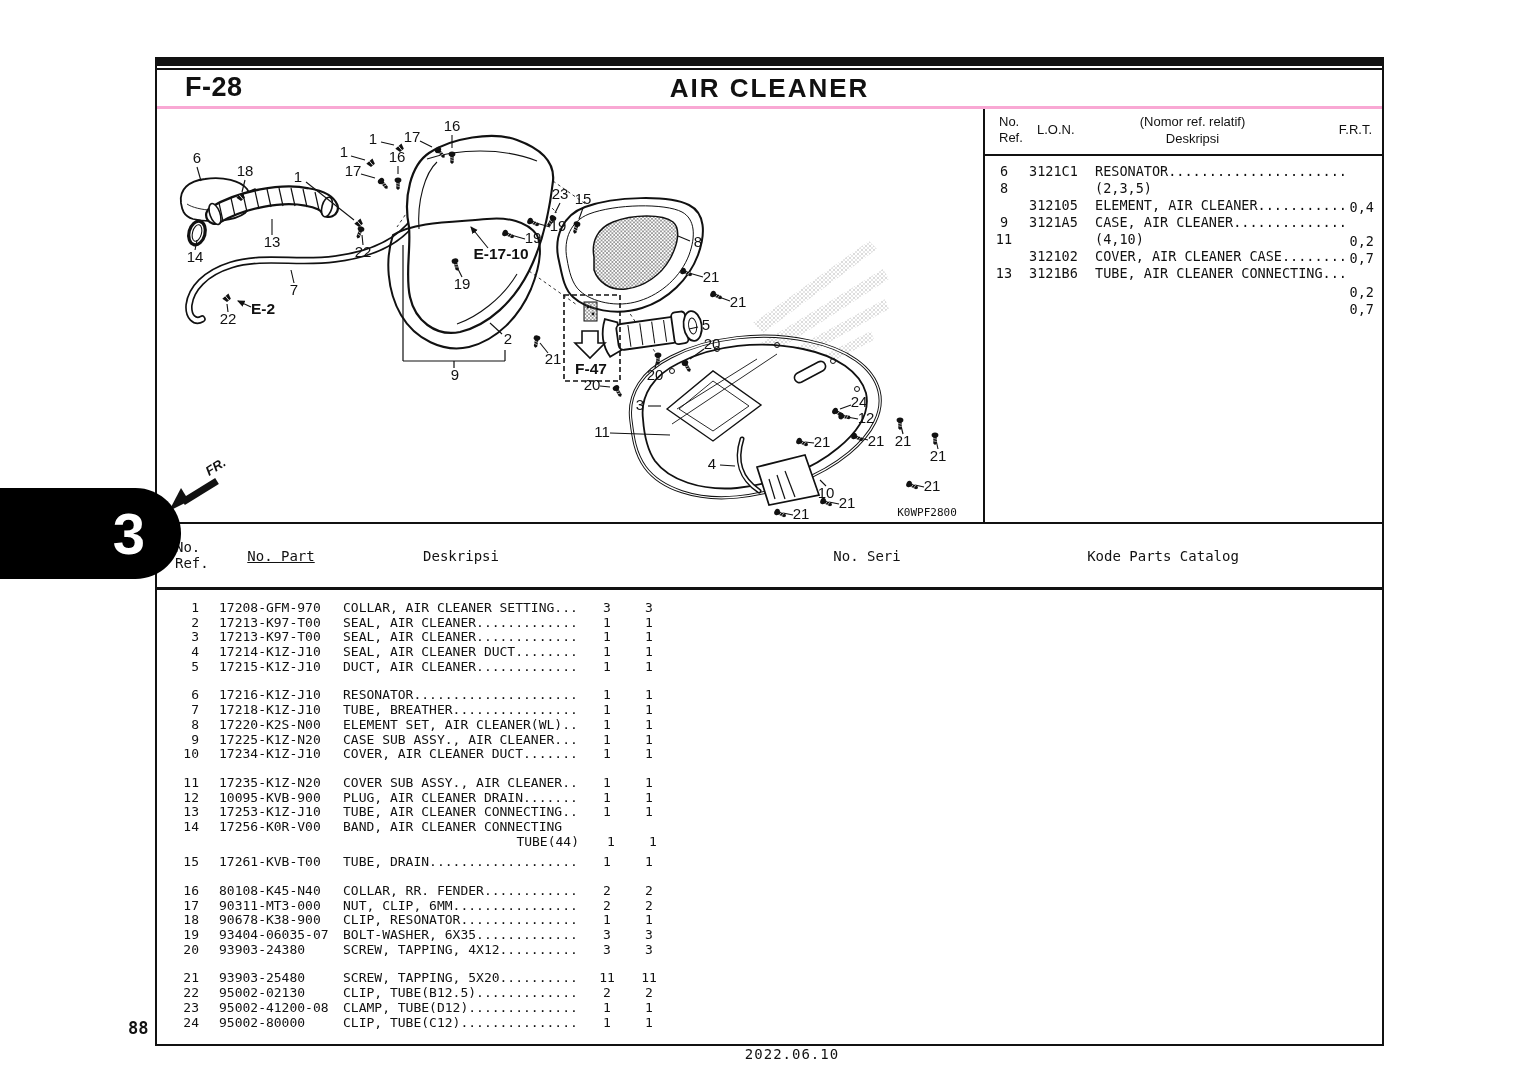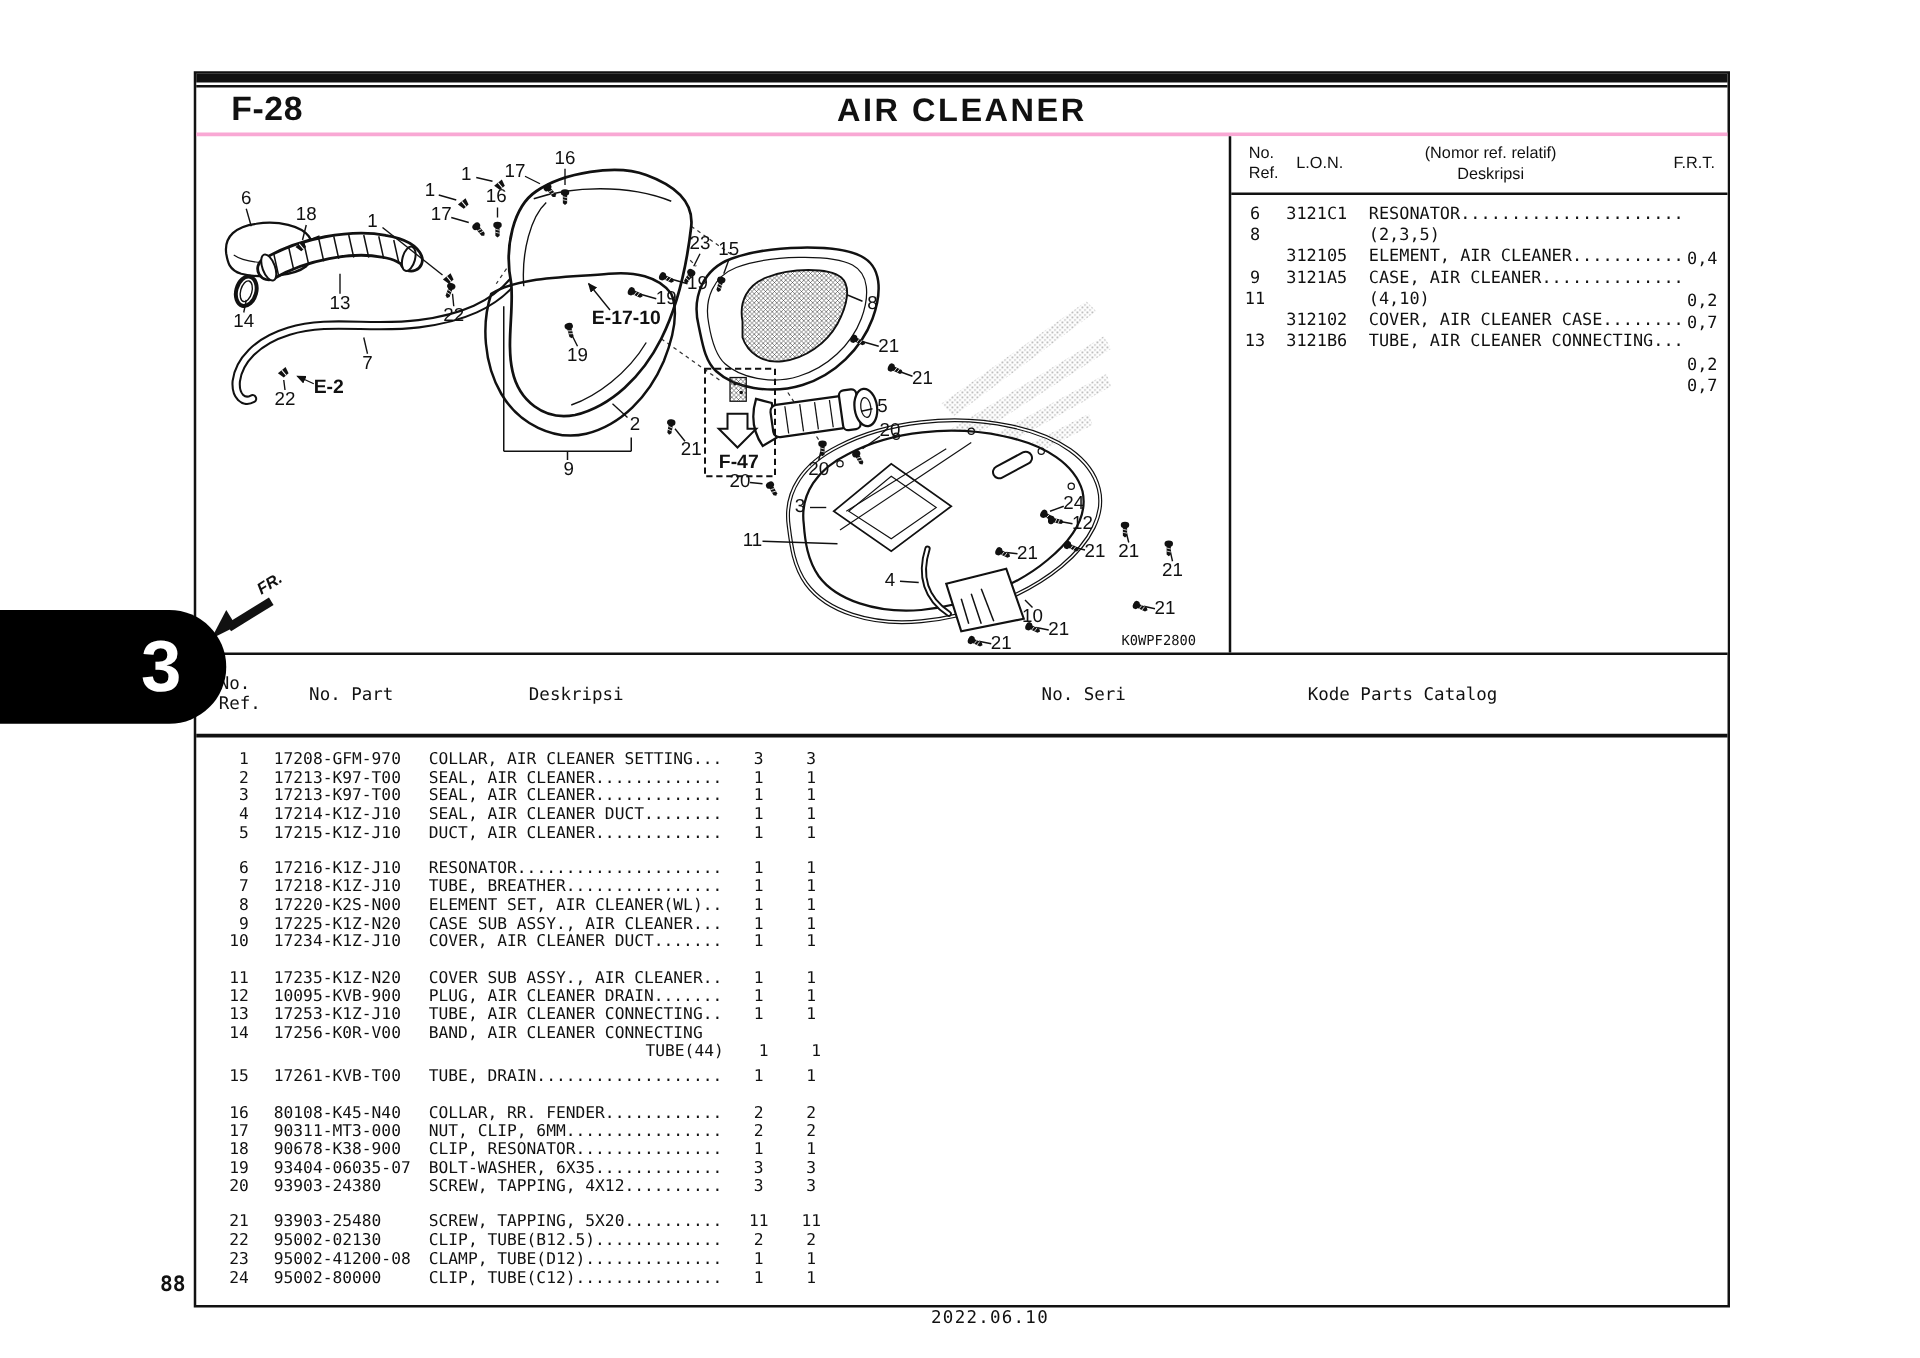--- a/index.html
+++ b/index.html
@@ -23,29 +23,29 @@
   .rrows{padding-top:7px;font-size:13.5px;}
   .rrow{display:flex;height:17px;line-height:17px;white-space:nowrap;}
   .rc1{width:38px;text-align:center;flex:none;}
   .rc2{width:62px;flex:none;margin-left:6px;}
   .rc3{flex:1;display:flex;min-width:0;padding-right:8px;margin-left:4px;}
   .dots{flex:1;overflow:hidden;white-space:nowrap;min-width:0;}
   .frt{flex:none;padding-left:5px;margin-top:36px;}
   
   .ptable-head{position:absolute;top:463px;left:0;right:0;height:63px;border-top:2px solid #111;border-bottom:3px solid #111;font-size:14px;}
   .ptable-head .h-ref{position:absolute;left:18px;top:15px;line-height:16px;}
-  .ptable-head .h-part{position:absolute;left:62px;width:124px;top:24px;text-align:center;}
+  .ptable-head .h-part{position:absolute;left:62px;width:124px;top:24px;text-align:center;text-decoration:underline;}
   .ptable-head .h-desc{position:absolute;left:186px;width:236px;top:24px;text-align:center;}
   .ptable-head .h-jumlah{position:absolute;left:377px;width:156px;top:2px;text-align:center;line-height:15px;}
   .ptable-head .h-jumlah .j1{font-size:15px;}
   .ptable-head .h-jumlah .j2{font-size:11.5px;}
   .ptable-head .h-jumlah .j3{font-size:9px;line-height:11px;}
   .ptable-head .h-jumlah .j4{font-size:9px;line-height:11px;letter-spacing:1px;}
   .ptable-head .h-seri{position:absolute;left:600px;width:220px;top:24px;text-align:center;}
-  .ptable-head .h-kode{position:absolute;left:845px;width:240px;top:24px;text-align:center;}
+  .ptable-head .h-kode{position:absolute;left:886px;width:240px;top:24px;text-align:center;}
   .ptable-body{position:absolute;top:529px;left:0;right:0;bottom:0;padding-top:13px;font-size:13px;overflow:hidden;}
   .pgroup{margin-top:0;}
   .pgroup + .pgroup{margin-top:14px;}
   .pgroup.tight{margin-top:6px;}
   .prow{display:flex;height:14.7px;line-height:14.7px;padding-left:8px;white-space:nowrap;}
   .c-ref{width:34px;flex:none;text-align:right;}
   .c-part{width:124px;flex:none;margin-left:20px;}
   .c-desc{width:236px;flex:none;display:flex;min-width:0;}
   .c-desc.right{justify-content:flex-end;padding-right:4px;}
   .c-q{width:36px;flex:none;text-align:center;}

